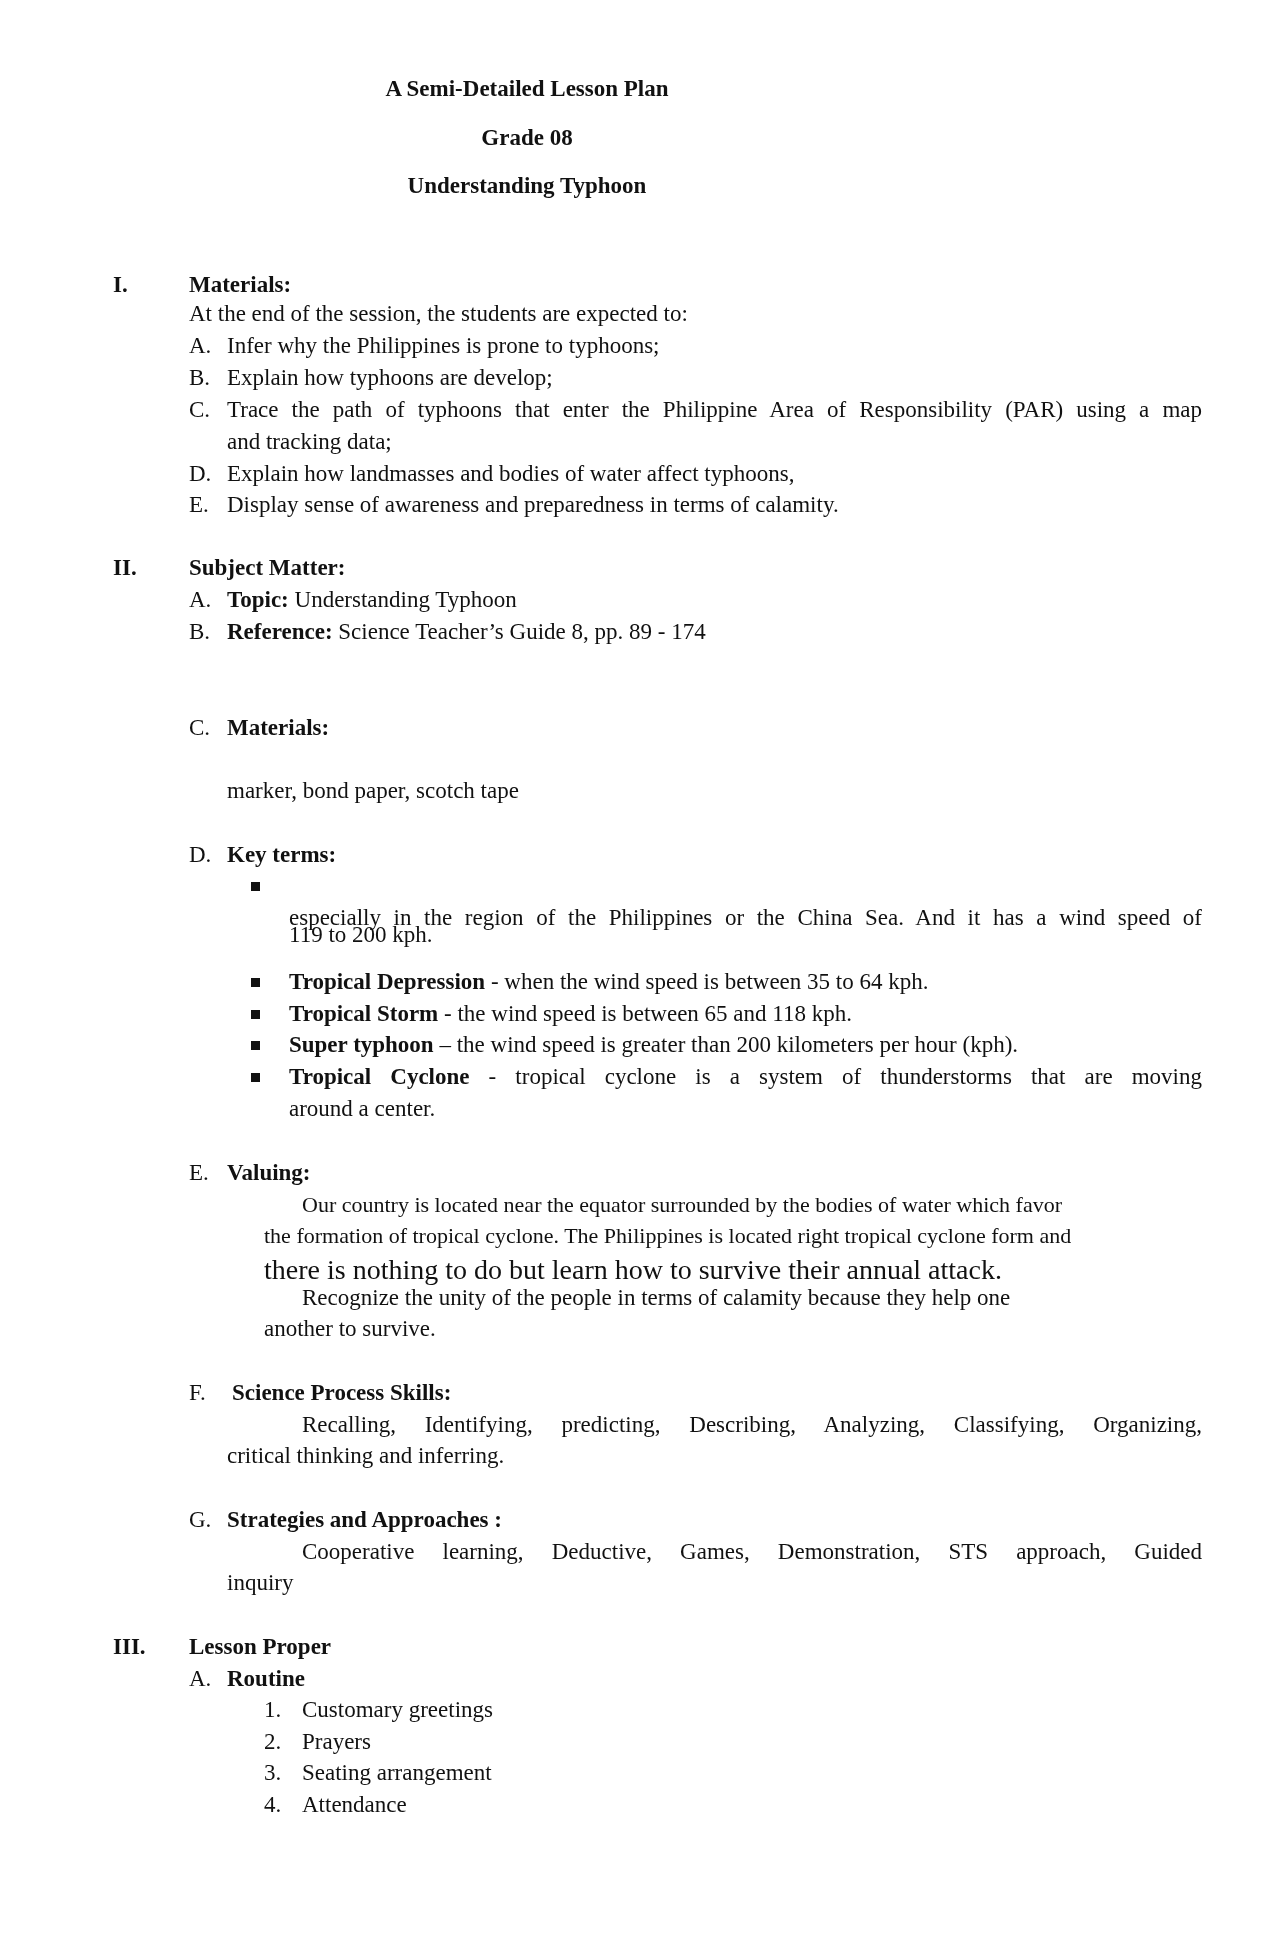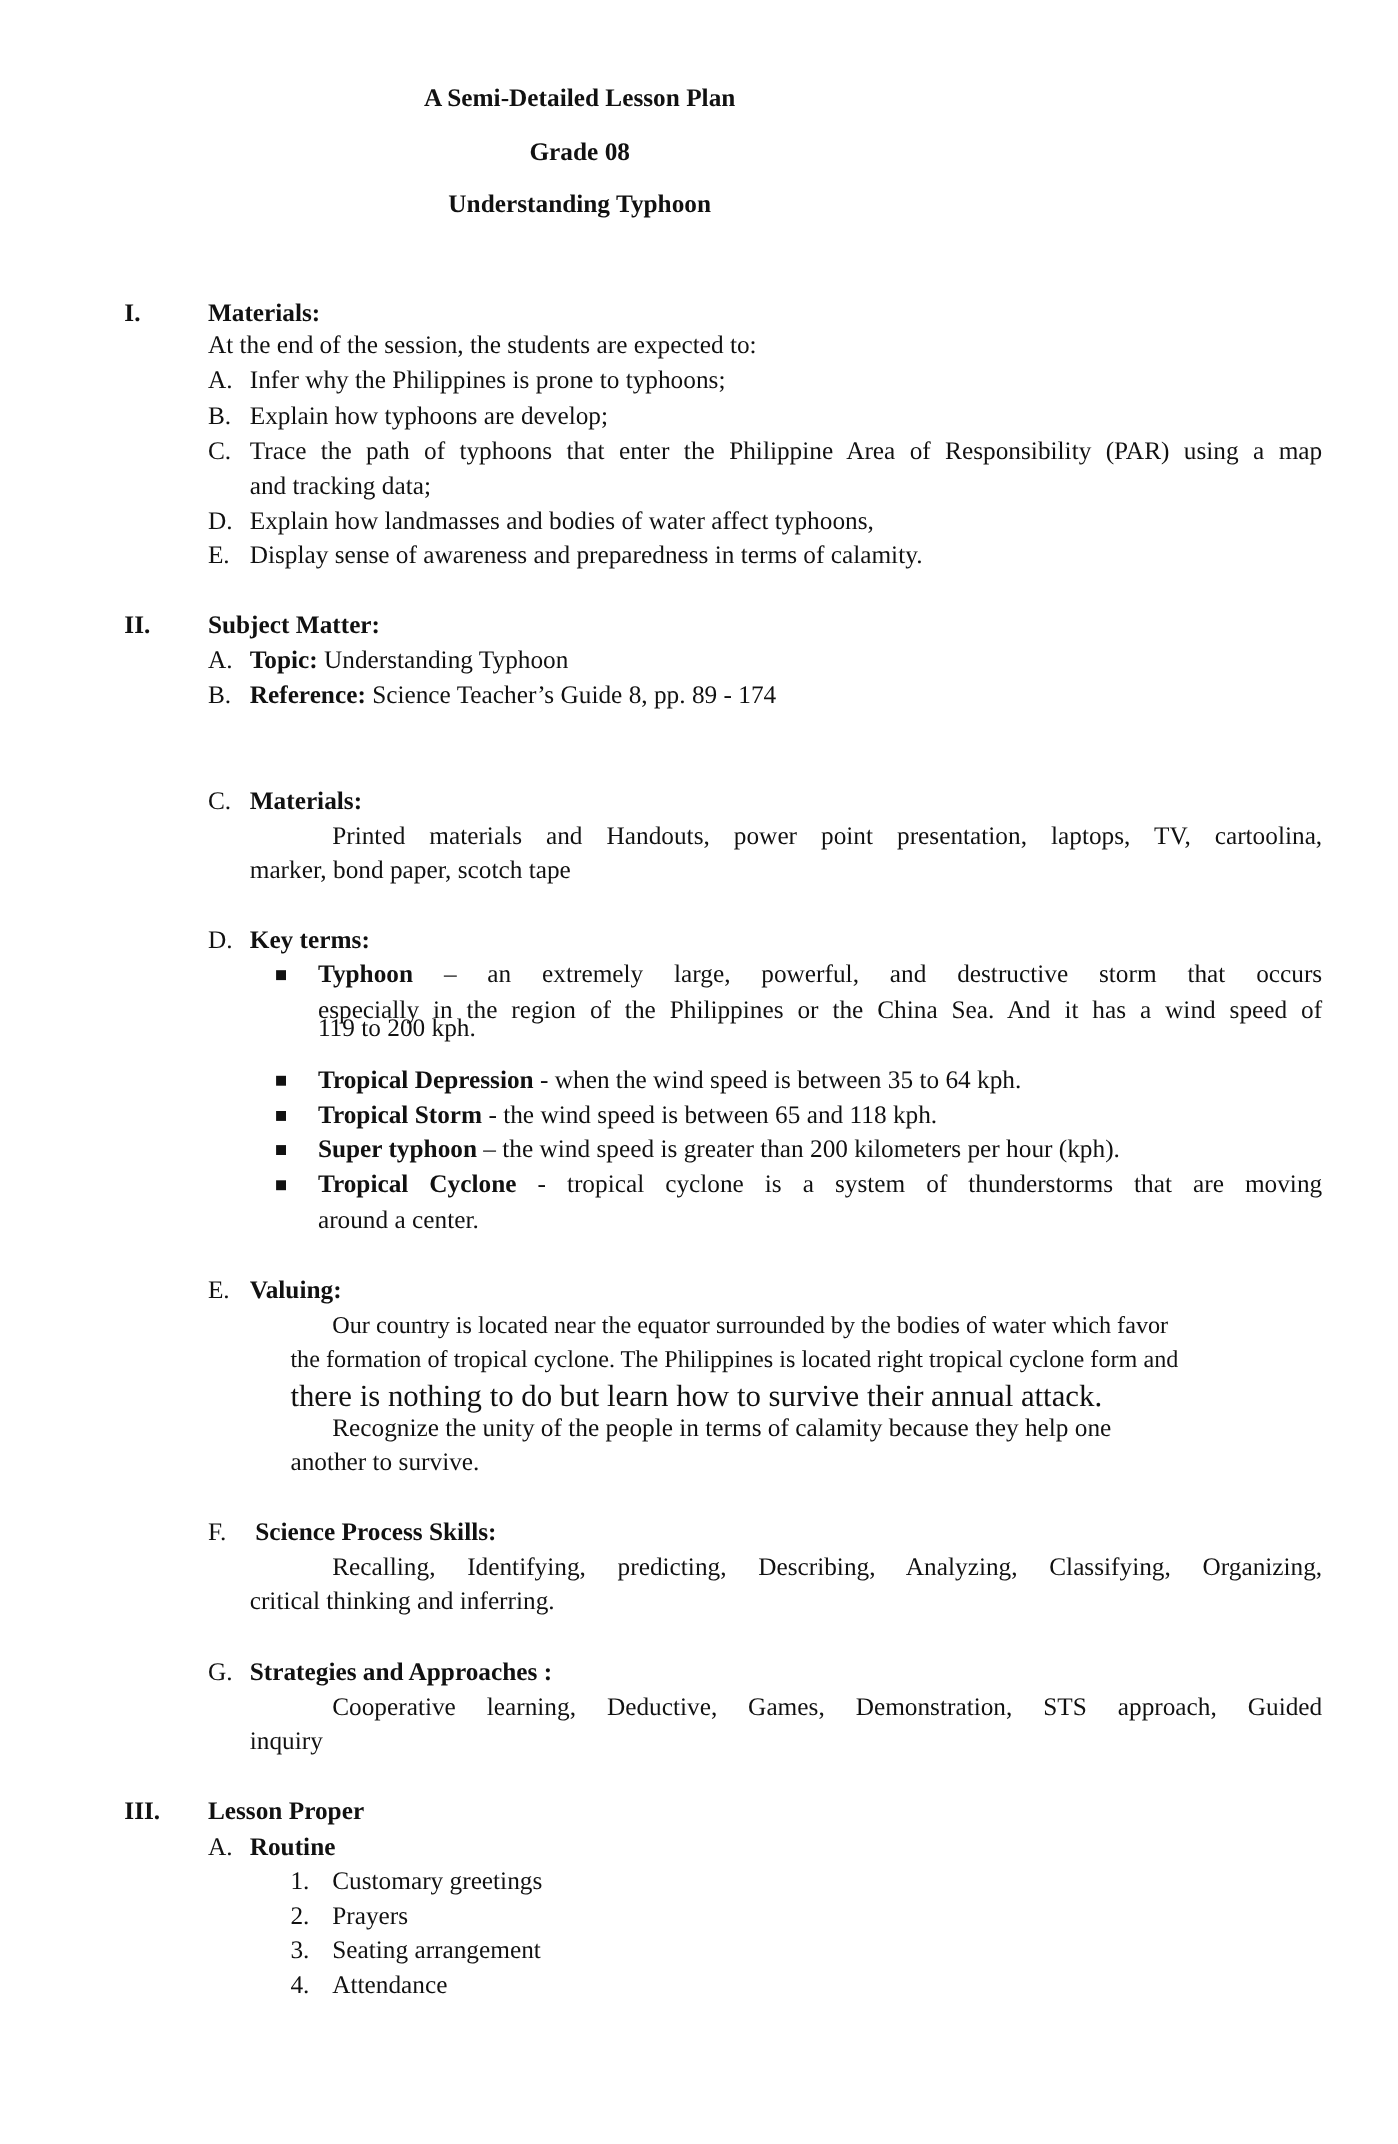--- a/index.html
+++ b/index.html
@@ -56,30 +56,26 @@
   </div>
 
   <div class="letter" style="top:619px;">B.</div>
   <div class="abs" style="left:227px; top:619px;">
     <span class="b">Reference:</span>
     <span>Science Teacher’s Guide 8, pp. 89 - 174</span>
   </div>
 
   <div class="letter" style="top:715px;">C.</div>
   <div class="abs b" style="left:227px; top:715px;">Materials:</div>
-  <div class="just" style="left:302px; top:747px; width:900px;">Printed materials and Handouts, power point presentation, laptops, TV, cartoolina,</div>
   <div class="abs" style="left:227px; top:778px;">marker, bond paper, scotch tape</div>
 
   <div class="letter" style="top:842px;">D.</div>
   <div class="abs b" style="left:227px; top:842px;">Key terms:</div>
 
   <div class="bullet" style="top:882px;"></div>
-  <div class="just" style="left:289px; top:873px; width:913px;">
-    <span class="b">Typhoon</span><span> – an extremely large, powerful, and destructive storm that occurs</span>
-  </div>
   <div class="just" style="left:289px; top:905px; width:913px;">especially in the region of the Philippines or the China Sea. And it has a wind speed of</div>
   <div class="abs" style="left:289px; top:902px;margin-top:20px;">119 to 200 kph.</div>
 
   <div class="bullet" style="top:978px;"></div>
   <div class="abs" style="left:289px; top:969px;">
     <span class="b">Tropical Depression</span><span> - when the wind speed is between 35 to 64 kph.</span>
   </div>
 
   <div class="bullet" style="top:1010px;"></div>
   <div class="abs" style="left:289px; top:1001px;">

